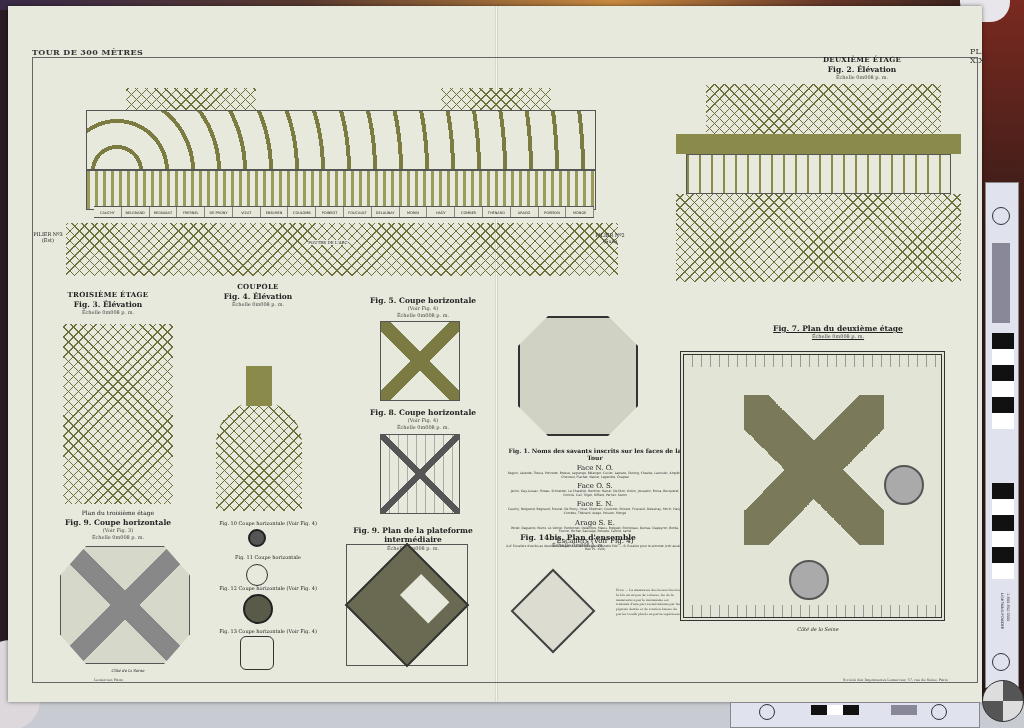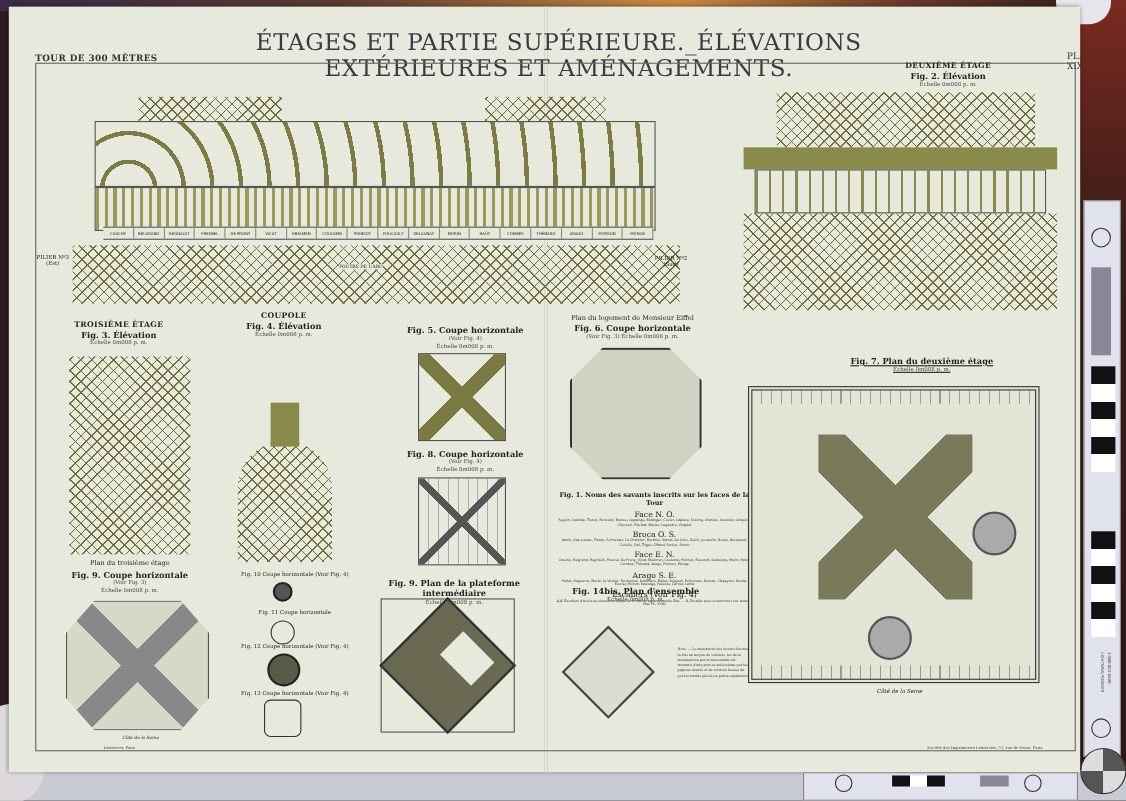--- a/index.html
+++ b/index.html
@@ -58,21 +58,20 @@
 
 <div class="bg-top"></div>
 <div class="bg-right"></div>
 <div class="bg-bottom"></div>
 <div class="glove"></div>
 <div class="glove-tr"></div>
 
 <div class="sheet">
   <div class="fold"></div>
 
-  <div class="plate-title">ÉTAGES ET PARTIE SUPÉRIEURE._ÉLÉVATIONS EXTÉRIEURES ET AMÉNAGEMENTS.</div>
   <div class="series">TOUR DE 300 MÈTRES</div>
   <div class="plate-no">PL. XIX</div>
 
   <div class="frame"></div>
 
   <div class="elev1">
     <div style="position:absolute;left:60px;top:0;width:130px;height:30px;" class="hatched"></div>
     <div style="position:absolute;left:375px;top:0;width:110px;height:30px;" class="hatched"></div>
     <div style="position:absolute;left:20px;top:22px;width:510px;height:60px;background:repeating-radial-gradient(circle at 30px 60px,#e6e9dc 0 22px,#7c7c42 22px 26px);border:1px solid #555;"></div>
     <div style="position:absolute;left:20px;top:82px;width:510px;height:40px;background:repeating-linear-gradient(90deg,#9a9a5a 0 3px,#e6e9dc 3px 8px);border:1px solid #555;"></div>
@@ -143,32 +142,27 @@
   </div>
   <div class="draw-box" style="left:372px;top:315px;width:80px;height:80px;background:linear-gradient(45deg,transparent 44%,#7a7a42 44% 56%,transparent 56%),linear-gradient(-45deg,transparent 44%,#7a7a42 44% 56%,transparent 56%);"></div>
 
   <div class="cap" style="left:360px;top:402px;width:110px;">
     <div class="t2">Fig. 8. Coupe horizontale</div>
     <div class="t3">(Voir Fig. 4)</div>
     <div class="t3">Échelle 0m008 p. m.</div>
   </div>
   <div class="draw-box" style="left:372px;top:428px;width:80px;height:80px;background:linear-gradient(45deg,transparent 47%,#555 47% 53%,transparent 53%),linear-gradient(-45deg,transparent 47%,#555 47% 53%,transparent 53%),repeating-linear-gradient(90deg,transparent 0 8px,#aaa 8px 9px);"></div>
 
-  <div class="cap" style="left:497px;top:280px;width:140px;">
-    <div style="font-size:6px;">Plan du logement de Monsieur Eiffel</div>
-    <div class="t2">Fig. 6. Coupe horizontale</div>
-    <div class="t3">(Voir Fig. 3) Échelle 0m008 p. m.</div>
-  </div>
   <div class="draw-box" style="left:510px;top:310px;width:120px;height:120px;clip-path:polygon(25% 0,75% 0,100% 25%,100% 75%,75% 100%,25% 100%,0 75%,0 25%);background:#d0d2c4;border:2px solid #333;"></div>
 
   <div class="savants">
     <div class="h">Fig. 1. Noms des savants inscrits sur les faces de la Tour</div>
     <div class="face">Face N. O.</div>
     <div class="lst">Seguin, Lalande, Tresca, Poncelet, Bresse, Lagrange, Bélanger, Cuvier, Laplace, Dulong, Chasles, Lavoisier, Ampère, Chevreul, Flachat, Navier, Legendre, Chaptal</div>
-    <div class="face">Broca O. S.</div>
+    <div class="face">Face O. S.</div>
     <div class="lst">Jamin, Gay-Lussac, Fizeau, Schneider, Le Chatelier, Berthier, Barral, De Dion, Goüin, Jousselin, Broca, Becquerel, Coriolis, Cail, Triger, Giffard, Perrier, Sturm</div>
     <div class="face">Face E. N.</div>
     <div class="lst">Cauchy, Belgrand, Regnault, Fresnel, De Prony, Vicat, Ebelmen, Coulomb, Poinsot, Foucault, Delaunay, Morin, Haüy, Combes, Thénard, Arago, Poisson, Monge</div>
     <div class="face">Arago S. E.</div>
     <div class="lst">Petiet, Daguerre, Wurtz, Le Verrier, Perdonnet, Delambre, Malus, Bréguet, Polonceau, Dumas, Clapeyron, Borda, Fourier, Bichat, Sauvage, Pelouze, Carnot, Lamé</div>
     <div class="face">Escaliers (Voir Fig. 4)</div>
     <div class="lst">A,A' Escaliers d'accès au deuxième étage de la cabine ascensionnelle Edo. — B, Escalier pour le sommet (voir aussi la Plan PL. XVIII)</div>
   </div>
 
   <div class="cap" style="left:490px;top:527px;width:160px;">

